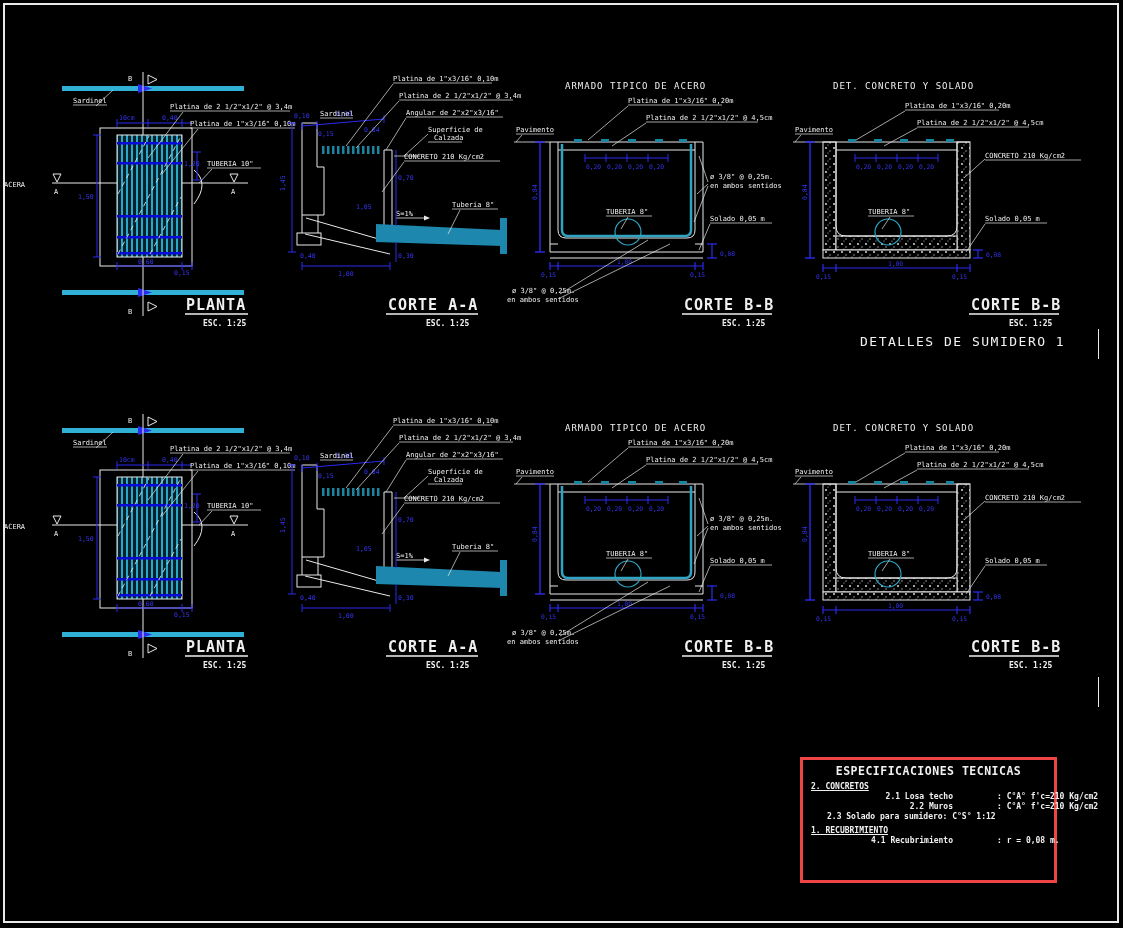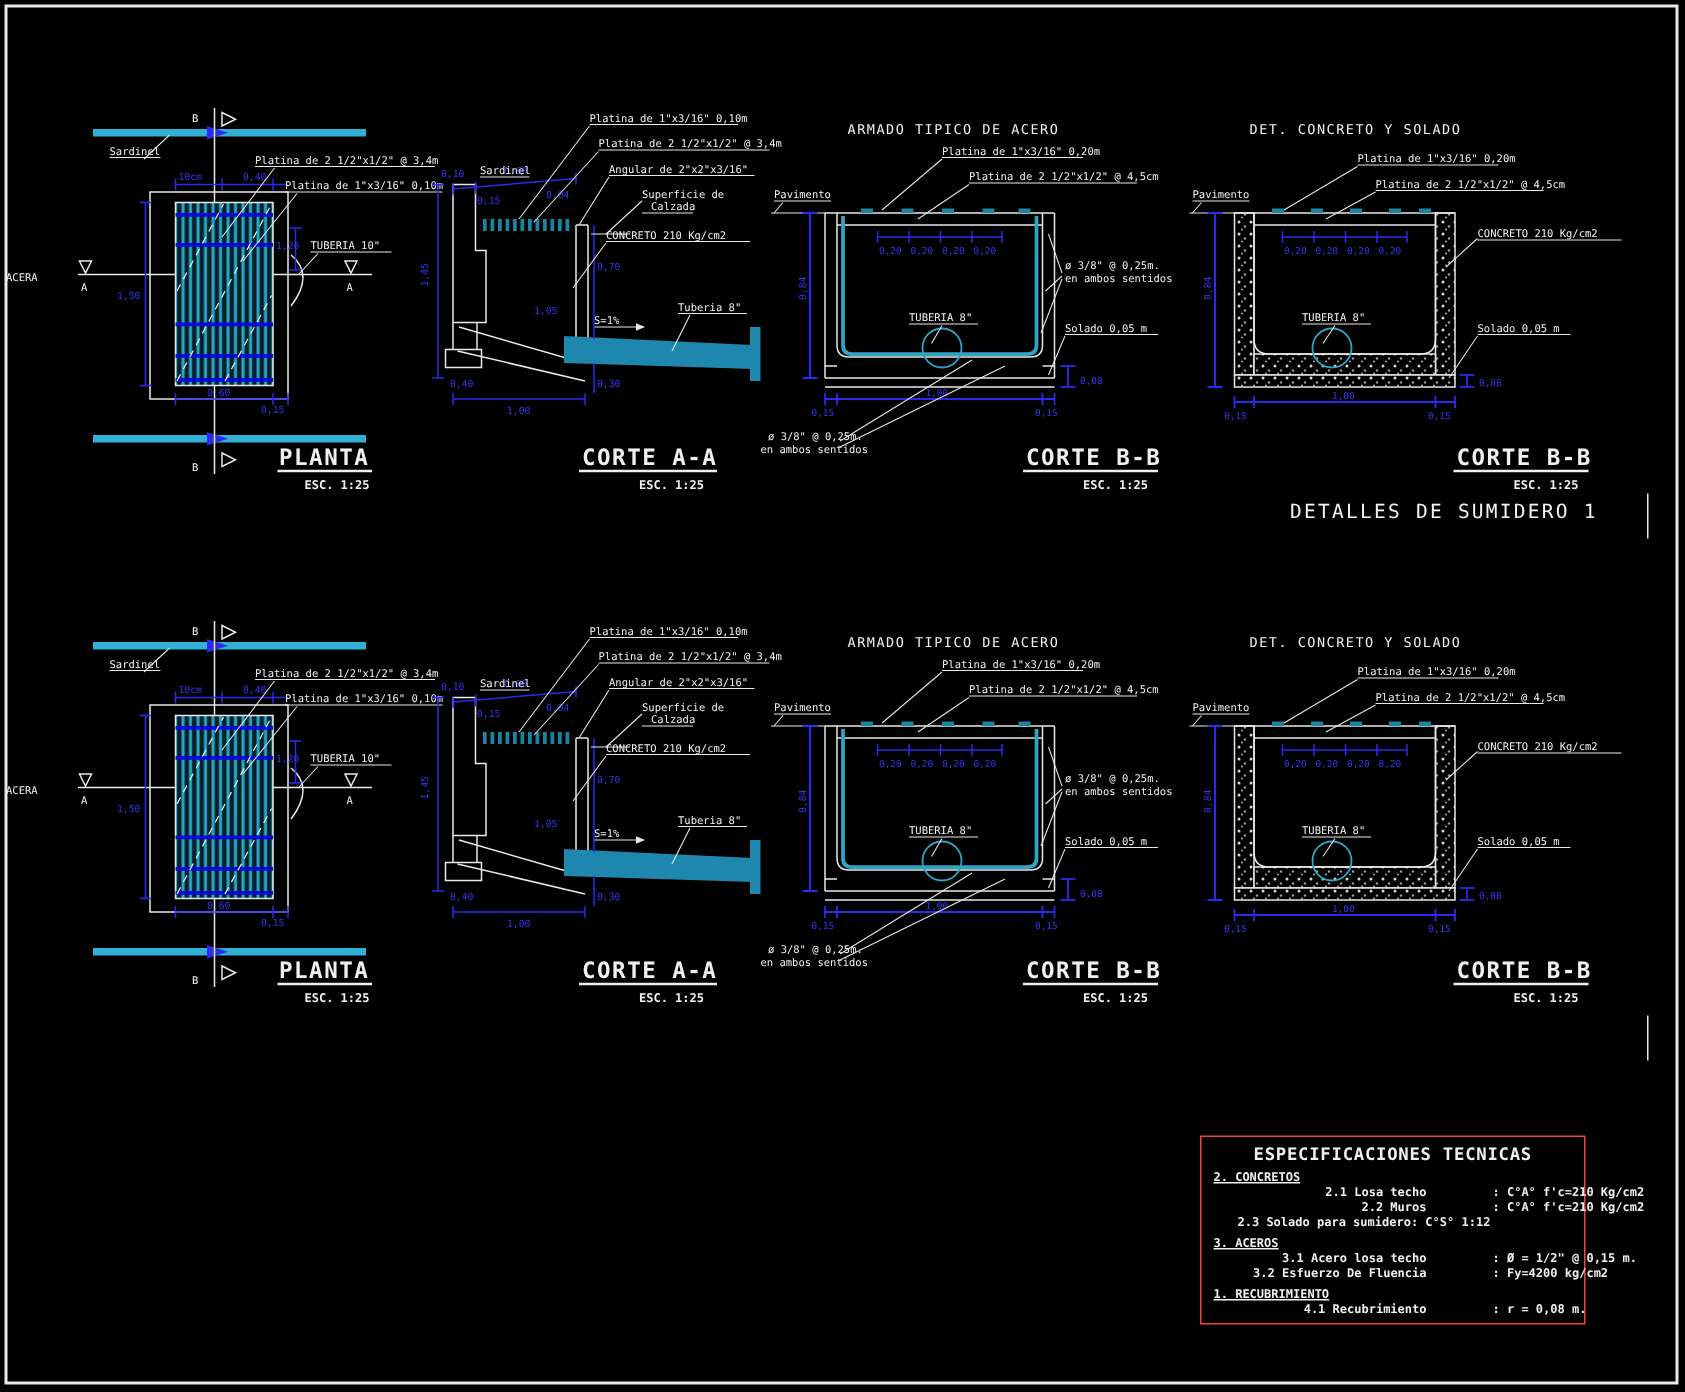--- a/index.html
+++ b/index.html
@@ -8,21 +8,21 @@
   .frame{position:absolute;left:3px;top:3px;right:4px;bottom:5px;border:2px solid #e9e9e9;pointer-events:none;}
   .row{position:absolute;left:0;width:1123px;height:280px;}
   svg text{fill:#f0f0f0;}
   text.dim{fill:#3535f2;}
   text.lbl{font-size:7px;}
   text.ttl{font-size:15px;font-weight:bold;letter-spacing:1px;}
   text.esc{font-size:8px;font-weight:bold;}
   .sumidero-title{position:absolute;left:860px;width:262px;height:26px;color:#f2f2f2;
       font-size:13px;letter-spacing:1.5px;white-space:nowrap;}
   .sumidero-title .vline{position:absolute;left:238px;top:-5px;width:1px;height:30px;background:#e9e9e9;}
-  .specs{position:absolute;left:800px;top:757px;width:257px;height:126px;border:1px solid #ef4444;
+  .specs{position:absolute;left:800px;top:757px;width:257px;height:126px;border:3px solid #ef4444;
       color:#f0f0f0;font-size:8px;line-height:10px;box-sizing:border-box;padding:3px 8px;}
   .specs-title{text-align:center;font-weight:bold;font-size:11.5px;letter-spacing:0.5px;margin:3px 0 6px 0;}
   .spec-head{font-weight:bold;text-decoration:underline;margin-top:4px;}
   .spec-item{display:flex;margin-left:16px;font-weight:bold;text-align:right;}
   .spec-item .l{flex:none;width:126px;white-space:nowrap;}
   .spec-item .v{flex:1;white-space:nowrap;margin-left:44px;}
 </style>
 </head>
 <body>
 
@@ -45,31 +45,20 @@
         <span class="l">2.1  Losa techo</span>
         <span class="v">:  C°A° f'c=210 Kg/cm2</span>
       </div>
       <div class="spec-item">
         <span class="l">2.2  Muros</span>
         <span class="v">:  C°A° f'c=210 Kg/cm2</span>
       </div>
       <div class="spec-item">
         <span class="l">2.3  Solado para sumidero:  C°S° 1:12</span>
         <span class="v"></span>
-      </div>
-    </div>
-    <div class="spec-section">
-      <div class="spec-head">3. ACEROS</div>
-      <div class="spec-item">
-        <span class="l">3.1  Acero losa techo</span>
-        <span class="v">:  Ø = 1/2" @ 0,15 m.</span>
-      </div>
-      <div class="spec-item">
-        <span class="l">3.2  Esfuerzo De Fluencia</span>
-        <span class="v">:  Fy=4200 kg/cm2</span>
       </div>
     </div>
     <div class="spec-section">
       <div class="spec-head">1. RECUBRIMIENTO</div>
       <div class="spec-item">
         <span class="l">4.1  Recubrimiento</span>
         <span class="v">:  r = 0,08 m.</span>
       </div>
     </div>
   </div>

